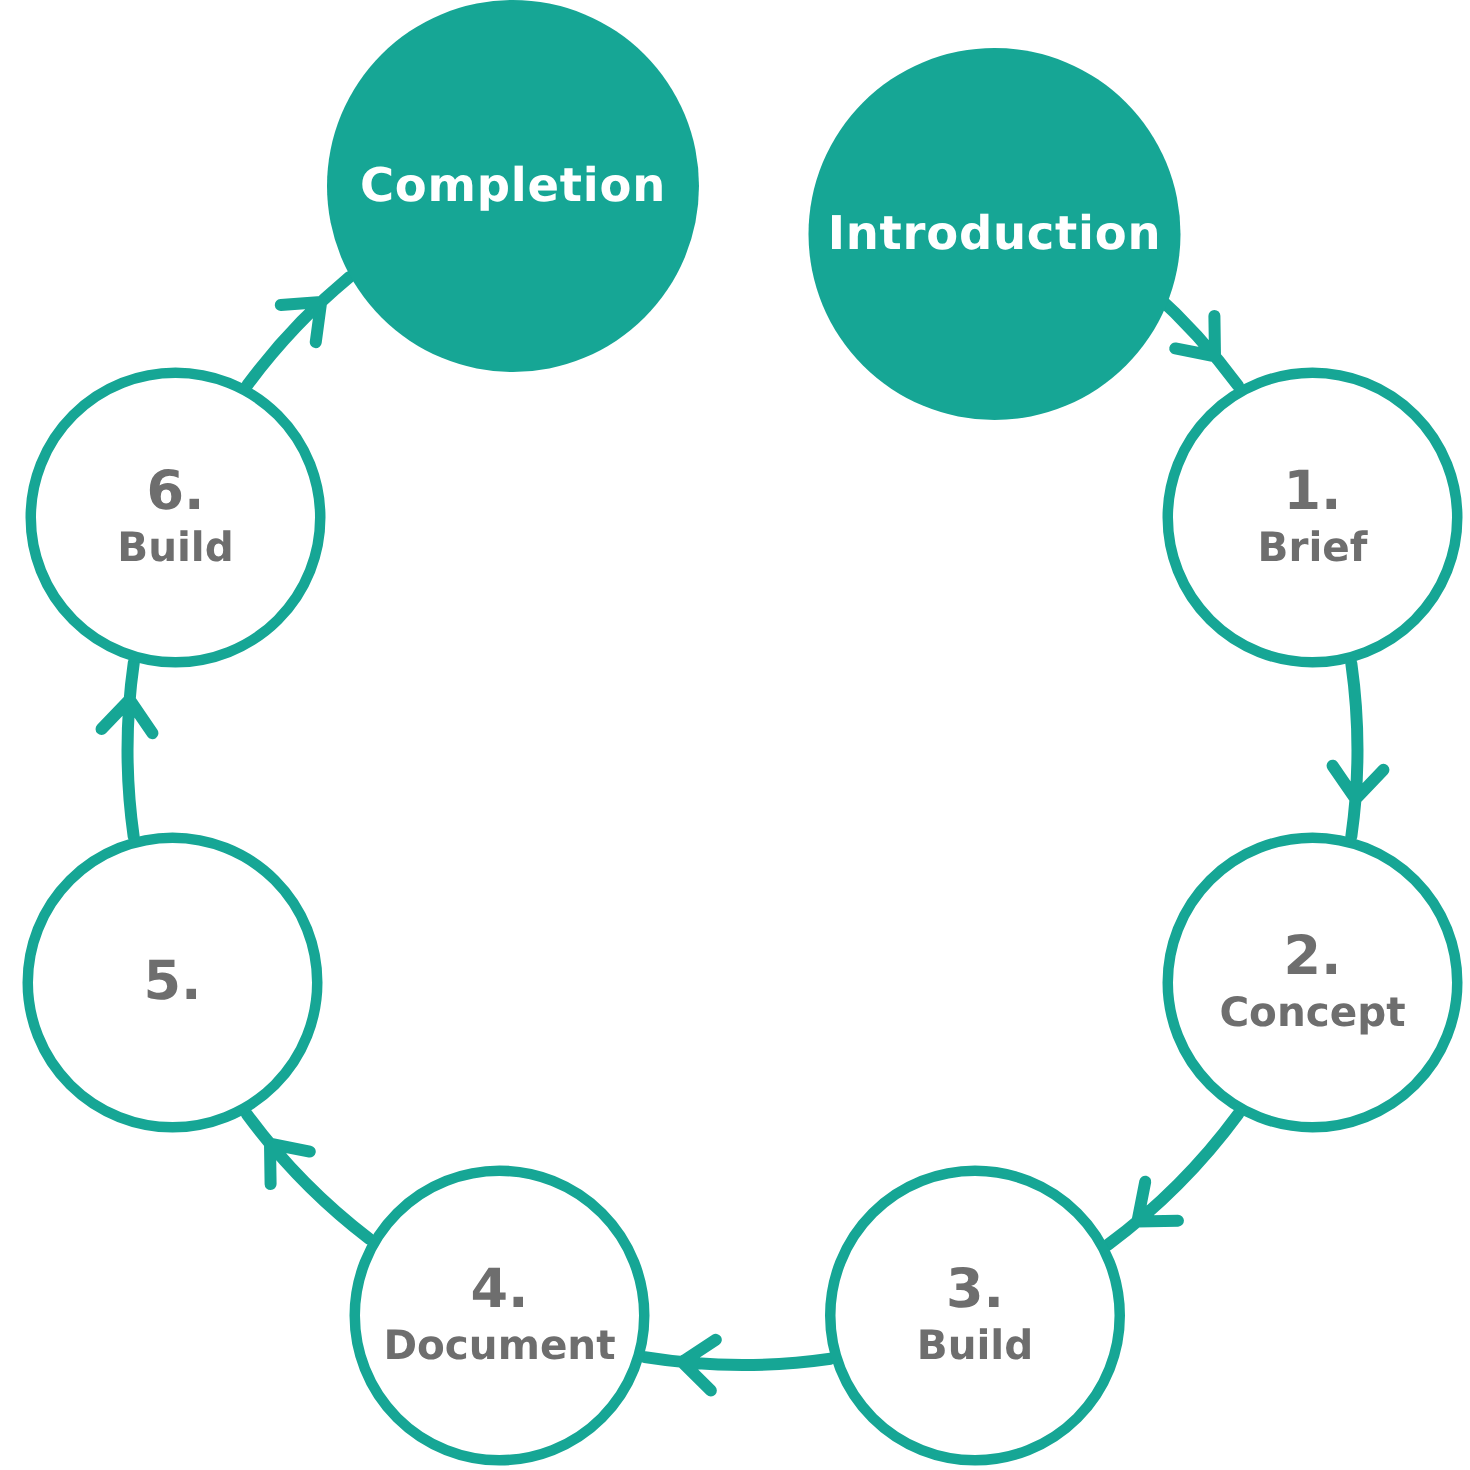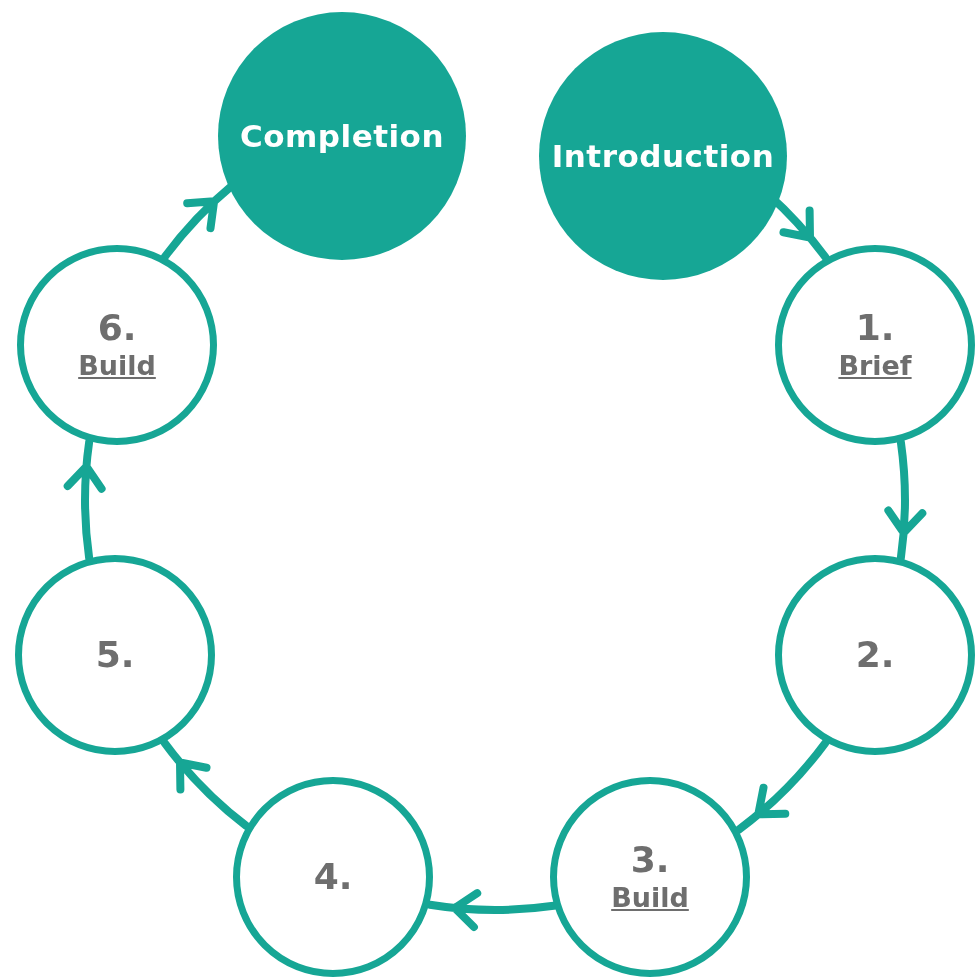--- a/index.html
+++ b/index.html
@@ -31,23 +31,23 @@
     color:#fff;
     font-size:31px;
     letter-spacing:0.5px;
   }
   .node.outlined{
     background:#fff;
     border:7px solid var(--teal);
     color:var(--gray);
   }
   .node .num{font-size:36px;line-height:1.15;}
-  .node .lbl{font-size:27px;line-height:1.25;text-decoration:underline;}
+  .node .lbl{font-size:27px;line-height:1.25;}
   
-  #node-completion  {left:218px; top:12px;   width:248px; height:248px;text-align:center;}
+  #node-completion  {left:218px; top:0px;   width:248px; height:248px;text-align:center;}
   #node-introduction{left:539px; top:0px;   width:248px; height:248px;margin-top:32px;}
   #node-brief       {left:775px; top:245px; width:200px; height:200px;}
   #node-concept     {left:775px; top:555px; width:200px; height:200px;}
   #node-budget      {left:550px; top:777px; width:200px; height:200px;}
   #node-document    {left:233px; top:777px; width:200px; height:200px;}
   #node-approvals   {left:15px;  top:555px; width:200px; height:200px;}
   #node-build       {left:17px;  top:245px; width:200px; height:200px;}
 </style>
 </head>
 <body>
@@ -72,29 +72,31 @@
     <span class="lbl-filled">Introduction</span>
   </div>
 
   <div class="node outlined" id="node-brief">
     <span class="num">1.</span>
     <span class="lbl">Brief</span>
   </div>
 
   <div class="node outlined" id="node-concept">
     <span class="num">2.</span>
+    <span class="lbl">Concept</span>
   </div>
 
   <div class="node outlined" id="node-budget">
     <span class="num">3.</span>
     <span class="lbl">Build</span>
   </div>
 
   <div class="node outlined" id="node-document">
     <span class="num">4.</span>
+    <span class="lbl">Document</span>
   </div>
 
   <div class="node outlined" id="node-approvals">
     <span class="num">5.</span>
   </div>
 
   <div class="node outlined" id="node-build">
     <span class="num">6.</span>
     <span class="lbl">Build</span>
   </div>

